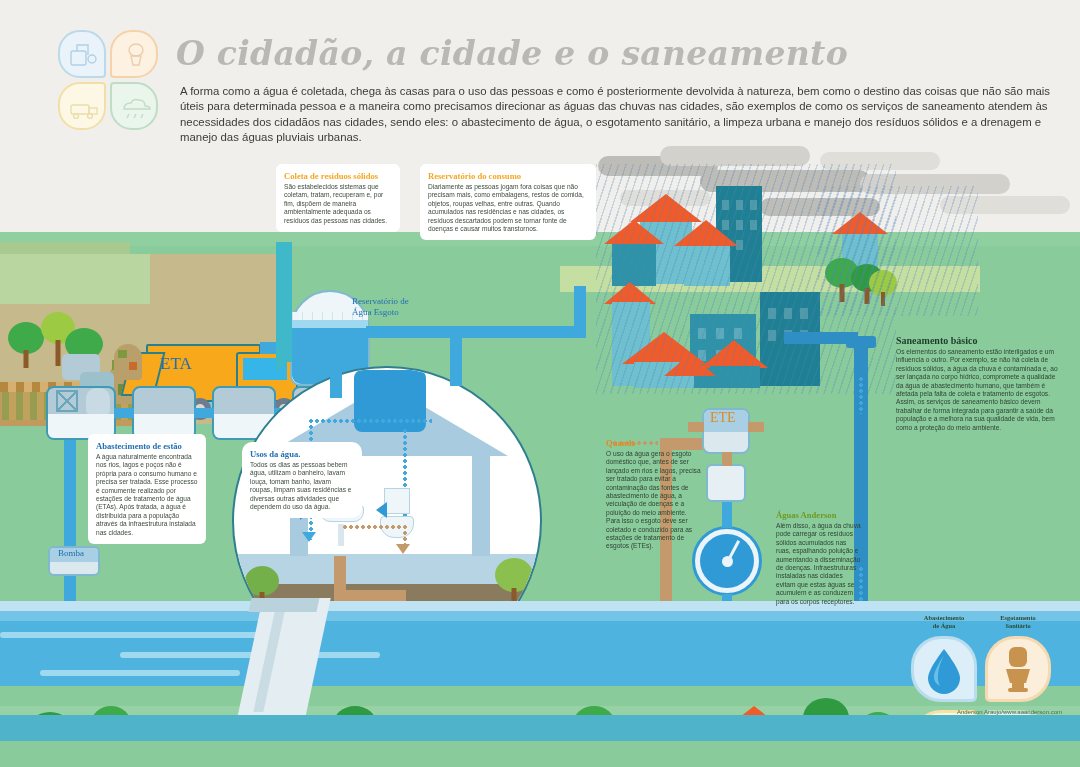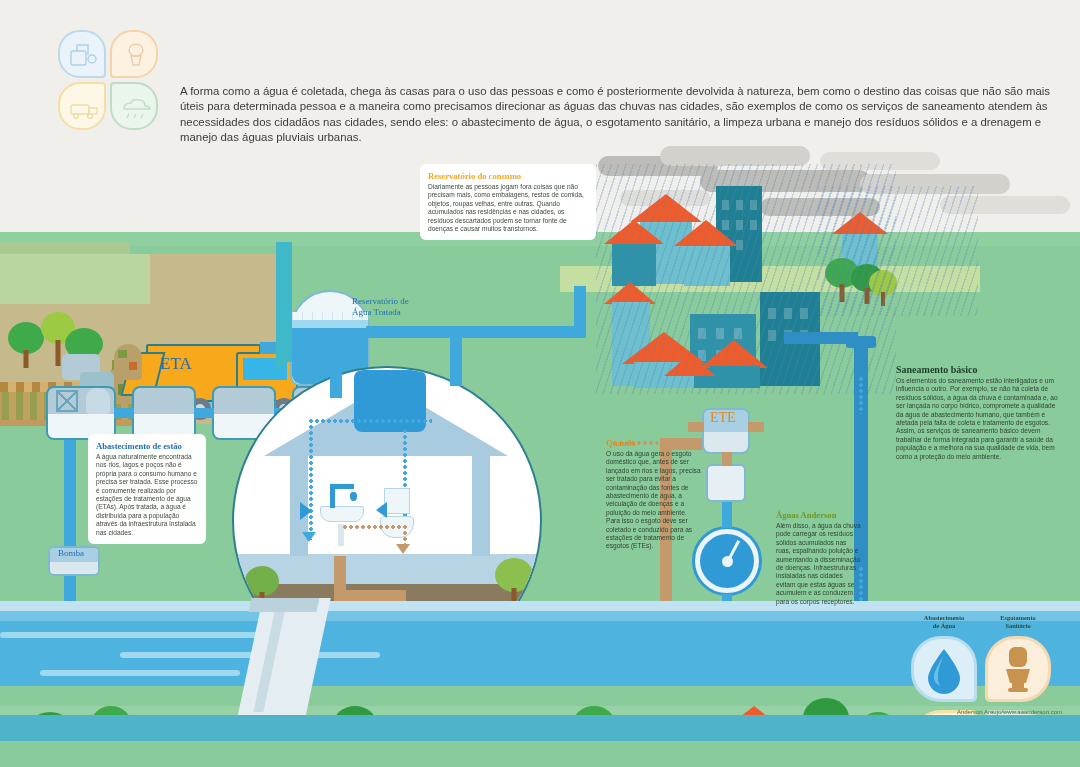--- a/index.html
+++ b/index.html
@@ -128,20 +128,21 @@
           </svg>
       </div>
       <div class="lobe br">
         <svg width="32" height="30" viewBox="0 0 32 30">
             <path d="M4 16 q0-6 7-6 q2-5 8-3 q6 0 6 6 q5 0 5 3 H4 Z" fill="none" stroke="#9fc9a8" stroke-width="1.4"></path>
             <path d="M9 21 l-2 4 M16 21 l-2 4 M23 21 l-2 4" stroke="#9fc9a8" stroke-width="1.4"></path>
           </svg>
       </div>
     </div>
 
+    <div id="title">O cidadão, a cidade e o saneamento</div>
     <div id="intro">A forma como a água é coletada, chega às casas para o uso das pessoas e como é posteriormente devolvida à natureza, bem como o destino das coisas que não são mais úteis para determinada pessoa e a maneira como precisamos direcionar as águas das chuvas nas cidades, são exemplos de como os serviços de saneamento atendem às necessidades dos cidadãos nas cidades, sendo eles: o abastecimento de água, o esgotamento sanitário, a limpeza urbana e manejo dos resíduos sólidos e a drenagem e manejo das águas pluviais urbanas.</div>
   </div>
 
   <div id="scene">
 
     <div id="sky"></div>
     <div id="grass-pale"></div>
     <div id="land"></div>
     <div id="land2"></div>
 
@@ -281,21 +282,21 @@
 
     <div class="lbl" style="left:160px;top:208px;font-size:17px;color:#1f6fb2;">ETA</div>
 
     <div class="abs" style="left:290px;top:144px;width:80px;height:96px;background:#eef6f9;border:2px solid #7fb9cf;box-sizing:border-box;border-radius:40px 40px 10px 10px;"></div>
     <div class="abs" style="left:292px;top:180px;width:76px;height:58px;background:#3fa9dd;border-radius:0 0 9px 9px;"></div>
     <div class="abs" style="left:292px;top:172px;width:76px;height:10px;background:#9fd9f0;"></div>
     <div class="abs" style="left:292px;top:166px;width:76px;height:8px;background:#eef6f9;
           background-image:repeating-linear-gradient(90deg,#cfe6ee 0 1px,transparent 1px 10px);"></div>
     <div class="lbl" style="left:352px;top:150px;font-size:9px;color:#1f6fb2;line-height:11px;">
       <span>Reservatório de</span><br>
-      <span>Água Tratada</span>
+      <span>Água Esgoto</span>
     </div>
 
     <div class="abs" style="left:232px;top:220px;width:310px;height:310px;border-radius:50%;background:#ffffff;border:2px solid #2f7f8f;box-sizing:border-box;overflow:hidden;">
       <div class="abs" style="left:0;top:186px;width:310px;height:34px;background:#b7d4e4;"></div>
       <div class="abs" style="left:0;top:216px;width:310px;height:94px;background:#8a7a5e;"></div>
 
       <div class="abs" style="left:30px;top:16px;width:0;height:0;border-left:122px solid transparent;border-right:122px solid transparent;border-bottom:72px solid #a8cbe0;"></div>
 
       <div class="abs" style="left:56px;top:88px;width:18px;height:100px;background:#a8cbe0;"></div>
       <div class="abs" style="left:238px;top:88px;width:18px;height:100px;background:#a8cbe0;"></div>
@@ -426,46 +427,54 @@
       </div>
     <div class="tree" style="left:856px;top:566px;width:44px;height:52px;">
       <div class="crown" style="top:0;width:38px;height:34px;background:#3faa4a;"></div>
       <div class="trunk" style="top:30px;width:5px;height:22px;"></div>
       </div>
 
     <div class="roof" style="left:726px;top:560px;border-width:0 28px 22px 28px;"></div>
     <div class="abs" style="left:736px;top:582px;width:36px;height:30px;background:#6fc0cf;"></div>
     <div class="abs" style="left:748px;top:594px;width:12px;height:18px;background:#eef6f9;"></div>
 
+    <div class="callout white" style="left:276px;top:18px;width:124px;">
+      <h4 style="color:#f5a623;">Coleta de resíduos sólidos</h4>
+      <p>São estabelecidos sistemas que coletam, tratam, recuperam e, por fim, dispõem de maneira ambientalmente adequada os resíduos das pessoas nas cidades.</p>
+    </div>
     <div class="abs" style="left:276px;top:96px;width:16px;height:120px;background:#3fb8c9;"></div>
     <div class="abs" style="left:276px;top:212px;width:0;height:0;border-left:16px solid #3fb8c9;border-bottom:14px solid transparent;"></div>
 
     <div class="callout white" style="left:420px;top:18px;width:176px;">
       <h4 style="color:#f5a623;">Reservatório do consumo</h4>
       <p>Diariamente as pessoas jogam fora coisas que não precisam mais, como embalagens, restos de comida, objetos, roupas velhas, entre outras. Quando acumulados nas residências e nas cidades, os resíduos descartados podem se tornar fonte de doenças e causar muitos transtornos.</p>
     </div>
 
     <div class="callout white" style="left:88px;top:288px;width:118px;">
       <h4 style="color:#1f6fb2;">Abastecimento de estão</h4>
       <p>A água naturalmente encontrada nos rios, lagos e poços não é própria para o consumo humano e precisa ser tratada. Esse processo é comumente realizado por estações de tratamento de água (ETAs). Após tratada, a água é distribuída para a população através da infraestrutura instalada nas cidades.</p>
     </div>
 
+    <div class="callout white" style="left:242px;top:296px;width:120px;border-radius:10px;">
+      <h4 style="color:#1f6fb2;">Usos da água.</h4>
+      <p>Todos os dias as pessoas bebem água, utilizam o banheiro, lavam louça, tomam banho, lavam roupas, limpam suas residências e diversas outras atividades que dependem do uso da água.</p>
+    </div>
 
     <div class="callout plain" style="left:606px;top:292px;width:96px;">
       <h4 style="color:#e08b1e;">Quando</h4>
       <p>O uso da água gera o esgoto doméstico que, antes de ser lançado em rios e lagos, precisa ser tratado para evitar a contaminação das fontes de abastecimento de água, a veiculação de doenças e a poluição do meio ambiente. Para isso o esgoto deve ser coletado e conduzido para as estações de tratamento de esgotos (ETEs).</p>
     </div>
 
 
     <div class="callout plain" style="left:776px;top:364px;width:86px;">
       <h4 style="color:#6f9a1f;">Águas Anderson</h4>
       <p>Além disso, a água da chuva pode carregar os resíduos sólidos acumulados nas ruas, espalhando poluição e aumentando a disseminação de doenças. Infraestruturas instaladas nas cidades evitam que estas águas se acumulem e as conduzem para os corpos receptores.</p>
     </div>
 
-    <div class="callout plain" style="left:896px;top:218px;width:168px;">
+    <div class="callout plain" style="left:896px;top:189px;width:168px;">
       <h4 style="color:#1d3d2a;font-size:10px;">Saneamento básico</h4>
       <p>Os elementos do saneamento estão interligados e um influencia o outro. Por exemplo, se não há coleta de resíduos sólidos, a água da chuva é contaminada e, ao ser lançada no corpo hídrico, compromete a qualidade da água de abastecimento humano, que também é afetada pela falta de coleta e tratamento de esgotos. Assim, os serviços de saneamento básico devem trabalhar de forma integrada para garantir a saúde da população e a melhora na sua qualidade de vida, bem como a proteção do meio ambiente.</p>
     </div>
 
     <div id="legend">
 
       <div class="lg-txt" style="left:2px;top:0px;">
         <span>Abastecimento</span><br>
         <span>de Água</span>
       </div>

